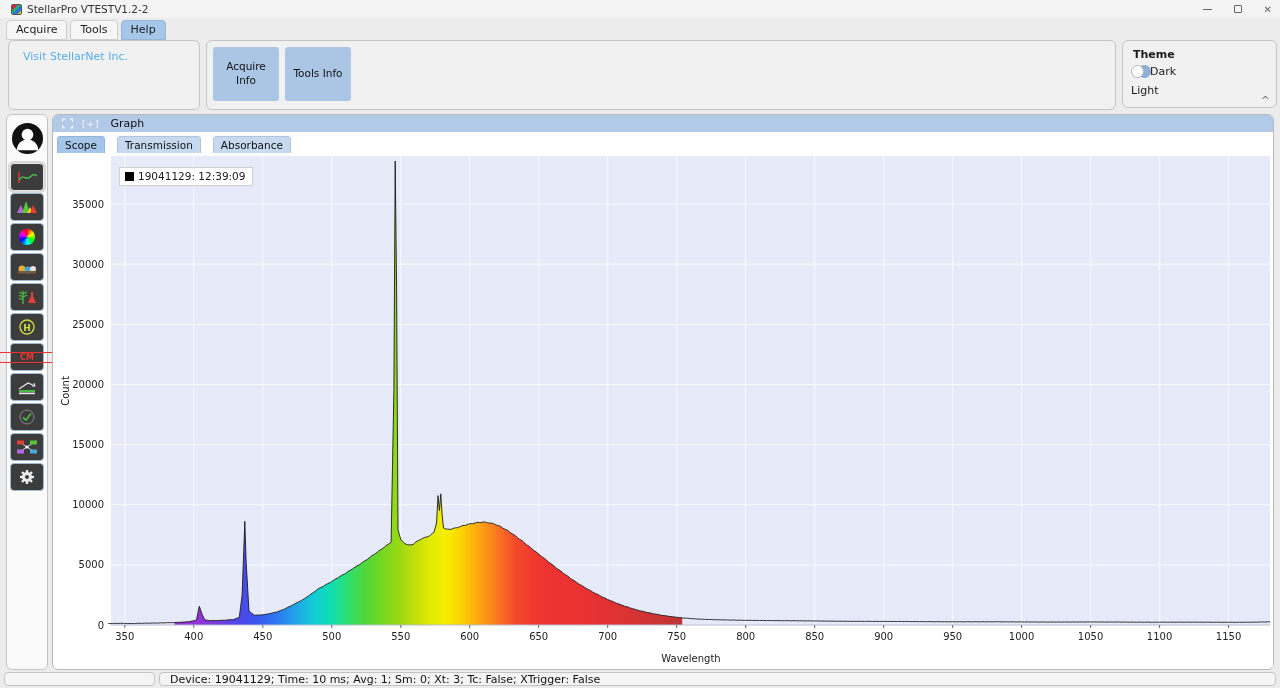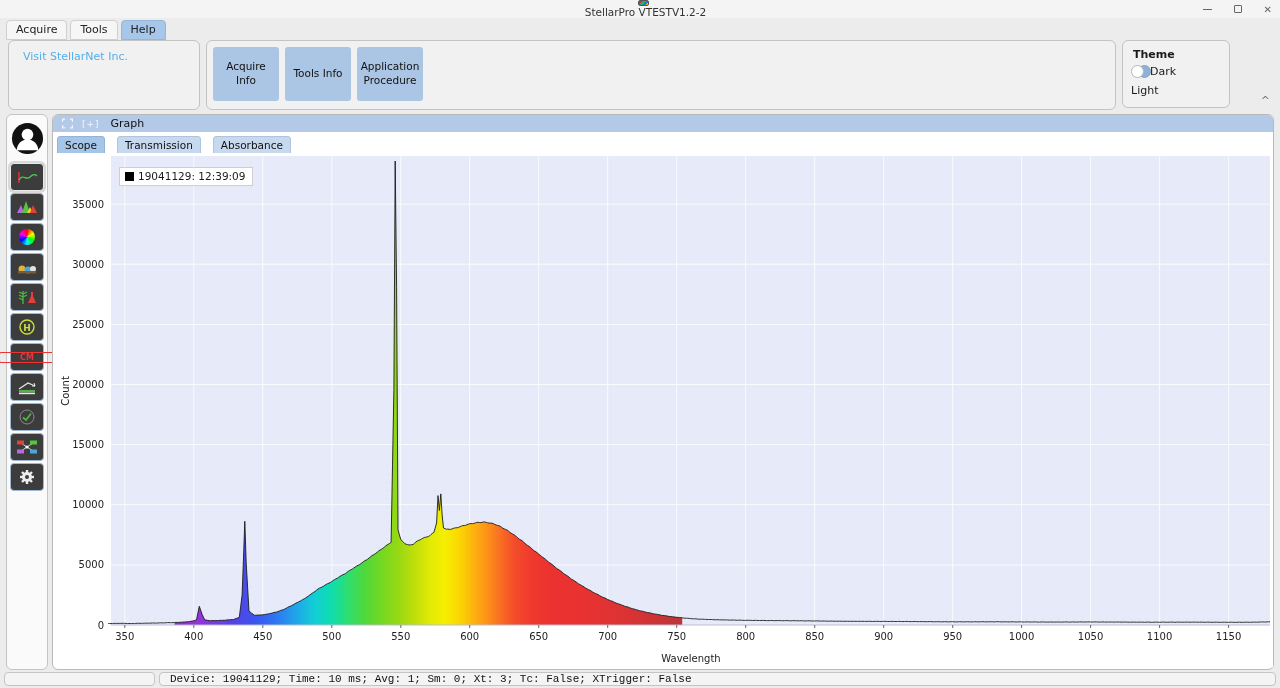--- a/index.html
+++ b/index.html
@@ -3,21 +3,21 @@
 <meta charset="utf-8">
 <style>
   * { box-sizing: border-box; margin: 0; padding: 0; }
   html,body { background:#dcdcdc; }
   body { font-family:"DejaVu Sans", sans-serif; }
   #app { position:relative; width:1280px; height:688px; background:#ececec; overflow:hidden;
          font-size:11px; color:#1a1a1a; }
 
   
   .titlebar { position:absolute; left:0; top:0; width:1280px; height:18px; background:#f4f4f4;
-              display:flex; align-items:center; padding-left:11px;flex-direction:column; }
+              display:flex; align-items:center; padding-left:11px; }
   .app-icon { width:11px; height:11px; border-radius:2px; margin-right:5px;
               background: linear-gradient(135deg,#d23 0 30%,#2a7 30% 55%,#27d 55% 80%,#fb0 80%); border:1px solid #555;}
   .win-title { font-size:10.5px; color:#333; }
   .win-controls { position:absolute; right:8px; top:0; height:18px; display:flex; align-items:center; gap:22px; color:#666; }
   .wc-min { width:9px; height:1px; background:#666; display:inline-block; }
   .wc-max { width:8px; height:8px; border:1px solid #666; border-radius:1px; display:inline-block; }
   .wc-close { font-size:10px; color:#666; }
 
   
   .menubar { position:absolute; left:6px; top:20px; display:flex; gap:3px; }
@@ -63,21 +63,21 @@
           border-radius:3px 3px 0 0; color:#111; }
   .gtab.active { background:#a5c6e9; border-color:#93b4d8; }
 
   .chart-wrap { position:absolute; left:4px; top:38px; width:1216px; height:514px; background:#fff; }
   .legend-box { position:absolute; left:62px; top:14px; background:#fff; border:1px solid #cfcfcf;
                 padding:2px 7px 3px 5px; font-size:10.5px; display:flex; align-items:center; gap:4px; }
   .legend-swatch { width:9px; height:9px; background:#000; display:inline-block; }
 
   
   .statusbox { position:absolute; top:672px; height:14px; background:#f4f4f4; border:1px solid #c4c4c4;
-               border-radius:4px; display:flex; align-items:center;font-family:Liberation Mono, monospace; }
+               border-radius:4px; display:flex; align-items:center; }
   .sb1 { left:4px; width:151px; }
   .sb2 { left:159px; width:1117px; padding-left:10px; font-size:11px; color:#111; }
 </style>
 </head>
 <body>
 
 <div id="app">
 
   <div class="titlebar">
     <span class="app-icon"></span>
@@ -96,25 +96,24 @@
   </div>
 
   <div class="gbox" style="left:8px; top:40px; width:192px; height:70px;">
     <span class="link">Visit StellarNet Inc.</span>
   </div>
 
   <div class="gbox" style="left:206px; top:40px; width:910px; height:70px;">
     <div class="btn-row">
       <div class="info-btn">Acquire Info</div>
       <div class="info-btn">Tools Info</div>
-      <div class="info-btn">Application Procedure</div>
-    </div>
-  </div>
-
-  <div class="gbox" style="left:1122px; top:40px; width:108px; height:68px;">
+    </div>
+  </div>
+
+  <div class="gbox" style="left:1122px; top:40px; width:155px; height:68px;">
     <span class="theme-title">Theme</span>
     <div class="radio-row" style="top:24px;flex-direction:column;">
       <span class="radio sel"></span>
       <span>Light</span>
     </div>
     <div class="radio-row" style="top:24px;">
       <span class="radio"></span>
       <span>Dark</span>
     </div>
   </div>

